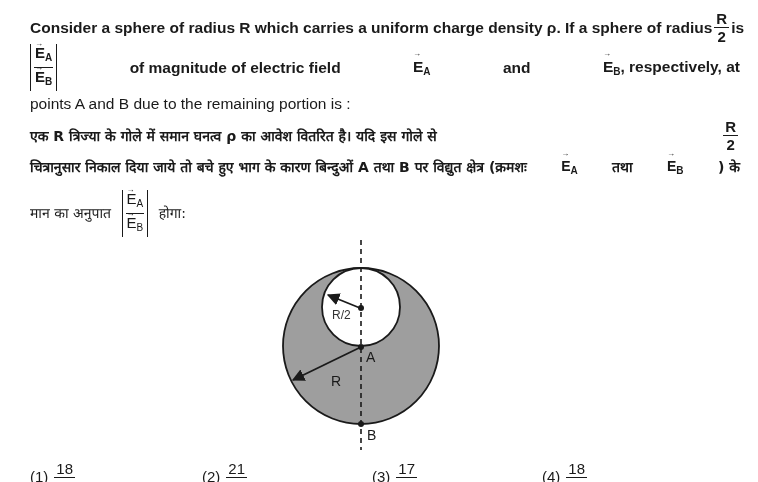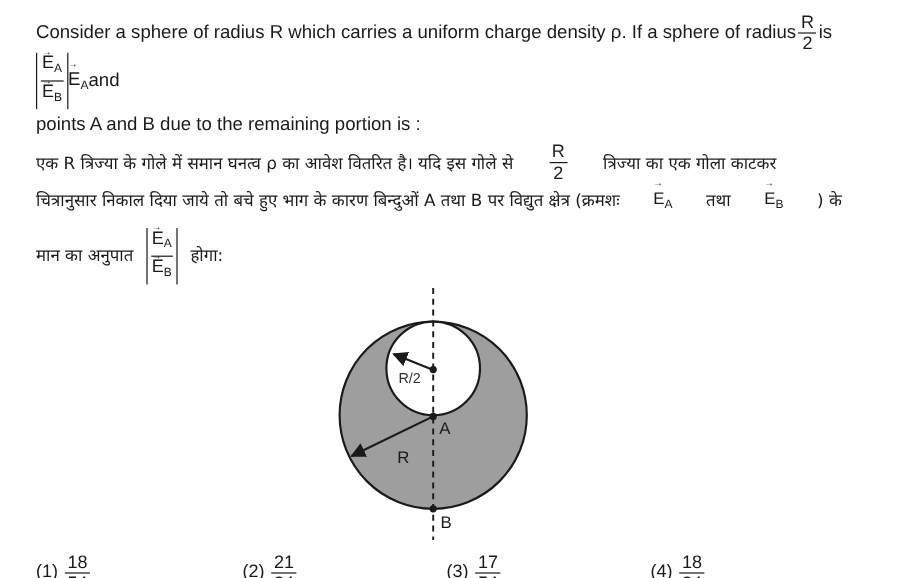--- a/index.html
+++ b/index.html
@@ -1,19 +1,19 @@
 <!DOCTYPE html>
 <html><head>
 <meta charset="utf-8">
 <style>
   html, body { margin: 0; padding: 0; background: #ffffff; }
   body { width: 758px; height: 482px; overflow: hidden; position: relative;
          font-family: "Liberation Sans", "DejaVu Sans", sans-serif; color: #1a1a1a; }
   .line { position: absolute; left: 30px; font-size: 15.5px; white-space: nowrap; }
-  .justify { width: 710px; display: flex; align-items: center; }
+  .justify { width: 710px; display: flex; justify-content: space-between; align-items: center; font-weight: bold; }
   .frac { display: inline-flex; flex-direction: column; align-items: center; vertical-align: middle;
           font-size: 15px; line-height: 17px; margin: 0 2px; }
   .frac .num { border-bottom: 1px solid #1a1a1a; padding: 0 2px; }
   .frac .den { padding: 0 2px; }
   .abs { display: inline-flex; flex-direction: column; align-items: center; vertical-align: middle;
          border-left: 1.3px solid #1a1a1a; border-right: 1.3px solid #1a1a1a; padding: 0 3px;
          line-height: 18px; font-size: 15px; }
   .abs .num { border-bottom: 1px solid #1a1a1a; padding: 0 1px; }
   .vec { position: relative; display: inline-block; }
   .vec::before { content: "\2192"; position: absolute; top: -9px; left: 0; font-size: 8px; }
@@ -34,33 +34,34 @@
     <span class="den">2</span>
   </span>
   <span>is</span>
 </div>
 
 <div class="line justify" style="top:44px;">
   <span class="abs">
     <span class="num"><span class="vec">E</span><sub>A</sub></span>
     <span class="den"><span class="vec">E</span><sub>B</sub></span>
   </span>
+  <span>of magnitude of electric field</span>
   <span><span class="vec">E</span><sub>A</sub></span>
   <span>and</span>
+  <span><span class="vec">E</span><sub>B</sub><span>, respectively, at</span></span>
 </div>
 
 <div class="line" style="top:95px;">points A and B due to the remaining portion is :</div>
 
 <div class="line justify deva" style="top:118px;">
   <span>एक R त्रिज्या के गोले में समान घनत्व ρ का आवेश वितरित है। यदि इस गोले से</span>
   <span class="frac" style="font-family:'Liberation Sans',sans-serif;">
     <span class="num">R</span>
     <span class="den">2</span>
   </span>
-  <span>त्रिज्या का एक गोला काटकर</span>
 </div>
 
 <div class="line justify deva" style="top:157px;">
   <span>चित्रानुसार निकाल दिया जाये तो बचे हुए भाग के कारण बिन्दुओं  A तथा B पर विद्युत क्षेत्र (क्रमशः</span>
   <span style="font-family:'Liberation Sans',sans-serif;"><span class="vec">E</span><sub>A</sub></span>
   <span>तथा</span>
   <span style="font-family:'Liberation Sans',sans-serif;"><span class="vec">E</span><sub>B</sub></span>
   <span>) के</span>
 </div>
 

